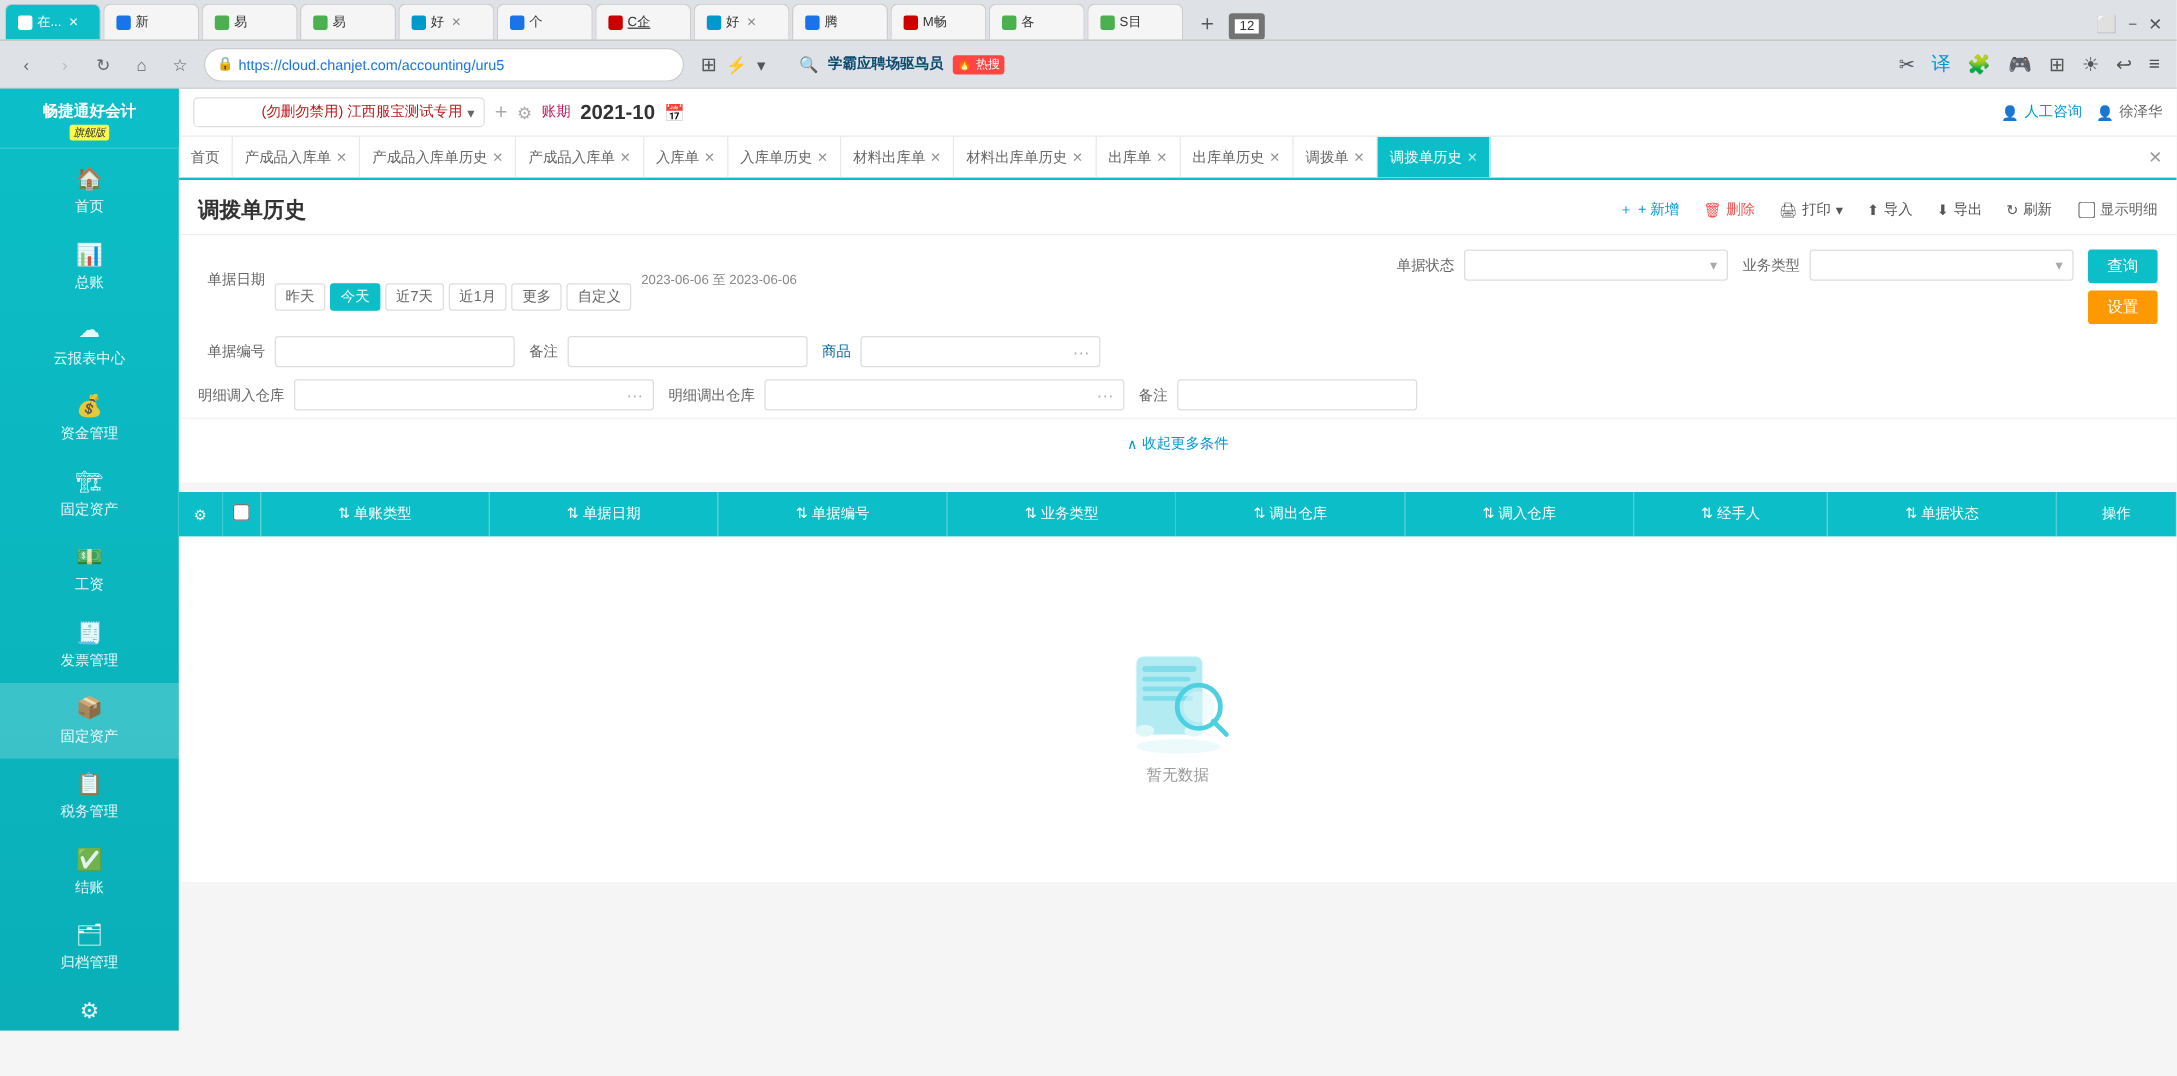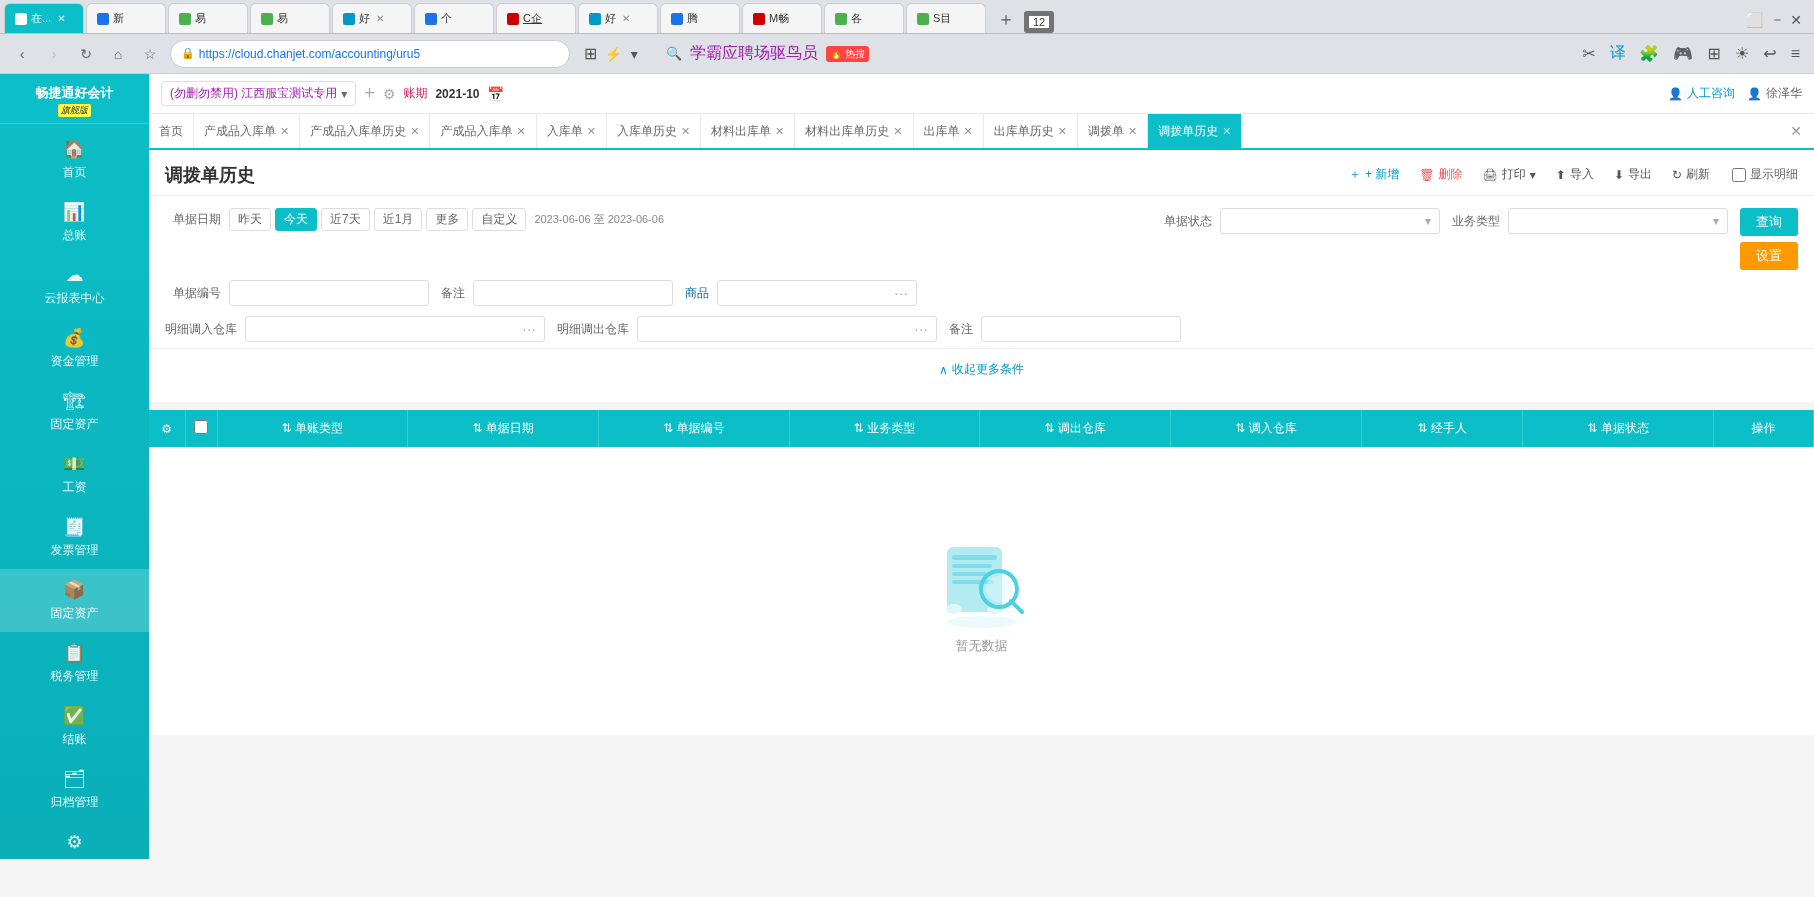--- a/index.html
+++ b/index.html
@@ -27,42 +27,42 @@
     .sidebar-logo { width: 100%; background: #0cbec7; display: flex; flex-direction: column; align-items: center; justify-content: center; padding: 10px 0 6px; border-bottom: 1px solid rgba(255,255,255,0.2); }
     .sidebar-nav { flex: 1; width: 100%; overflow-y: auto; padding-top: 4px; }
     .sidebar-item { display: flex; flex-direction: column; align-items: center; justify-content: center; padding: 10px 0; cursor: pointer; color: rgba(255,255,255,0.9); font-size: 12px; gap: 4px; width: 100%; transition: background 0.15s; }
     .sidebar-item.active { background: rgba(255,255,255,0.2); }
     .sidebar-item .icon { font-size: 18px; }
 
     
     .top-bar { background: #fff; height: 40px; display: flex; align-items: center; padding: 0 12px; border-bottom: 1px solid #e8e8e8; gap: 8px; }
     .company-selector { display: flex; align-items: center; gap: 4px; font-size: 12px; color: #666; cursor: pointer; border: 1px solid #ddd; border-radius: 4px; padding: 3px 8px; }
     .period-label { color: #be185d; font-size: 12px; }
-    .period-value { color: #333; font-size: 12px; font-weight: bold; }
+    .period-value { color: #333; font-size: 17px; font-weight: bold; }
     .top-bar-right { margin-left: auto; display: flex; align-items: center; gap: 12px; }
     .consultant-btn { color: #09c; font-size: 12px; cursor: pointer; display: flex; align-items: center; gap: 4px; }
     .user-info { display: flex; align-items: center; gap: 4px; color: #666; font-size: 12px; cursor: pointer; }
 
     
     .tab-bar { background: #fff; height: 36px; display: flex; align-items: center; border-bottom: 2px solid #0cbec7; overflow: hidden; flex-shrink: 0; }
     .page-tab { display: flex; align-items: center; height: 34px; padding: 0 10px; font-size: 12px; color: #666; border-right: 1px solid #e8e8e8; cursor: pointer; white-space: nowrap; gap: 4px; }
     .page-tab.active { background: #0cbec7; color: #fff; }
     .page-tab .tab-x { font-size: 11px; cursor: pointer; opacity: 0.7; }
     .page-tab.active .tab-x { color: #fff; }
     .tab-bar-close { margin-left: auto; padding: 0 12px; color: #999; cursor: pointer; font-size: 14px; }
 
     
     .main-content { flex: 1; overflow-y: auto; background: #f5f5f5; padding: 0; }
     .page-header { background: #fff; padding: 12px 16px 8px; display: flex; align-items: center; justify-content: space-between; border-bottom: 1px solid #eee; }
     .page-title { font-size: 18px; font-weight: bold; color: #333; }
     .toolbar { display: flex; align-items: center; gap: 8px; }
     .toolbar-btn { display: flex; align-items: center; gap: 4px; color: #555; font-size: 12px; cursor: pointer; padding: 4px 6px; }
     .toolbar-btn.danger { color: #e55; }
     .display-toggle { display: flex; align-items: center; gap: 4px; font-size: 12px; color: #666; margin-left: 8px; }
-    .date-btn { padding: 2px 8px; border: 1px solid #ddd; border-radius: 3px; font-size: 12px; cursor: pointer; color: #666; background: #fff; }
+    .date-btn { padding: 2px 8px; border: 1px solid #ddd; border-radius: 3px; font-size: 12px; cursor: pointer; color: #666; background: #fff; margin-top: 28px; }
     .date-btn.active { background: #0cbec7; color: #fff; border-color: #0cbec7; }
     .date-range { color: #888; font-size: 11px; margin-left: 4px; }
     .filter-select { border: 1px solid #ddd; border-radius: 3px; height: 26px; padding: 0 8px; font-size: 12px; color: #333; width: 200px; display: flex; align-items: center; justify-content: space-between; cursor: pointer; }
     .filter-input { border: 1px solid #ddd; border-radius: 3px; height: 26px; padding: 0 8px; font-size: 12px; color: #333; width: 200px; }
     .filter-ellipsis { color: #aaa; cursor: pointer; font-size: 14px; }
     .collapse-btn { display: flex; align-items: center; gap: 4px; color: #09c; font-size: 12px; cursor: pointer; justify-content: center; padding: 6px 0; }
     .query-btn { background: #0cbec7; color: #fff; border: none; border-radius: 3px; height: 28px; padding: 0 16px; font-size: 13px; cursor: pointer; display: flex; align-items: center; justify-content: center; }
     .setup-btn { background: #f90; color: #fff; border: none; border-radius: 3px; height: 28px; padding: 0 12px; font-size: 13px; cursor: pointer; display: flex; align-items: center; justify-content: center; }
 
     
@@ -162,21 +162,21 @@
   <span class="nav-btn">☆</span>
   <div class="address-box">
     <span class="lock-icon">🔒</span>
     <span style="font-size:12px; color:#1a73e8;">https://cloud.chanjet.com/accounting/uru5</span>
   </div>
   <span style="font-size:16px; color:#555; cursor:pointer; margin-left:6px;">⊞</span>
   <span style="font-size:14px; color:#09c; cursor:pointer;">⚡</span>
   <span style="font-size:14px; color:#555; cursor:pointer;">▾</span>
   <div class="search-bar">
     <span style="color:#888; font-size:13px;">🔍</span>
-    <span style="font-size:16px; color:#a21caf;">学霸应聘场驱鸟员</span>
+    <span style="font-size:12px; color:#0c4a6e;font-weight:bold;">学霸应聘场驱鸟员</span>
     <span class="hot-tag">🔥 <span>热搜</span></span>
   </div>
   <div class="browser-actions">
     <span class="browser-action-btn">✂</span>
     <span class="browser-action-btn" style="color:#09c;">译</span>
     <span class="browser-action-btn">🧩</span>
     <span class="browser-action-btn">🎮</span>
     <span class="browser-action-btn">⊞</span>
     <span class="browser-action-btn">☀</span>
     <span class="browser-action-btn">↩</span>
@@ -243,21 +243,21 @@
         <span>基础设置</span>
       </div>
 
     </div>
   </div>
 
   <div style="flex:1; display:flex; flex-direction:column; overflow:hidden;">
 
     <div class="top-bar">
       <div class="company-selector">
-        <span style="font-size:12px; color:#a21caf;">(勿删勿禁用) 江西服宝测试专用</span>
+        <span style="font-size:12px; color:#b91c1c;margin-left:48px;">(勿删勿禁用) 江西服宝测试专用</span>
         <span>▾</span>
       </div>
       <span style="font-size:18px; color:#aaa; cursor:pointer;">+</span>
       <span style="font-size:14px; color:#aaa; cursor:pointer;">⚙</span>
       <span class="period-label">账期</span>
       <span class="period-value">2021-10</span>
       <span style="color:#09c; cursor:pointer; font-size:14px;">📅</span>
       <div class="top-bar-right">
         <div class="consultant-btn">
           <span>👤</span>

